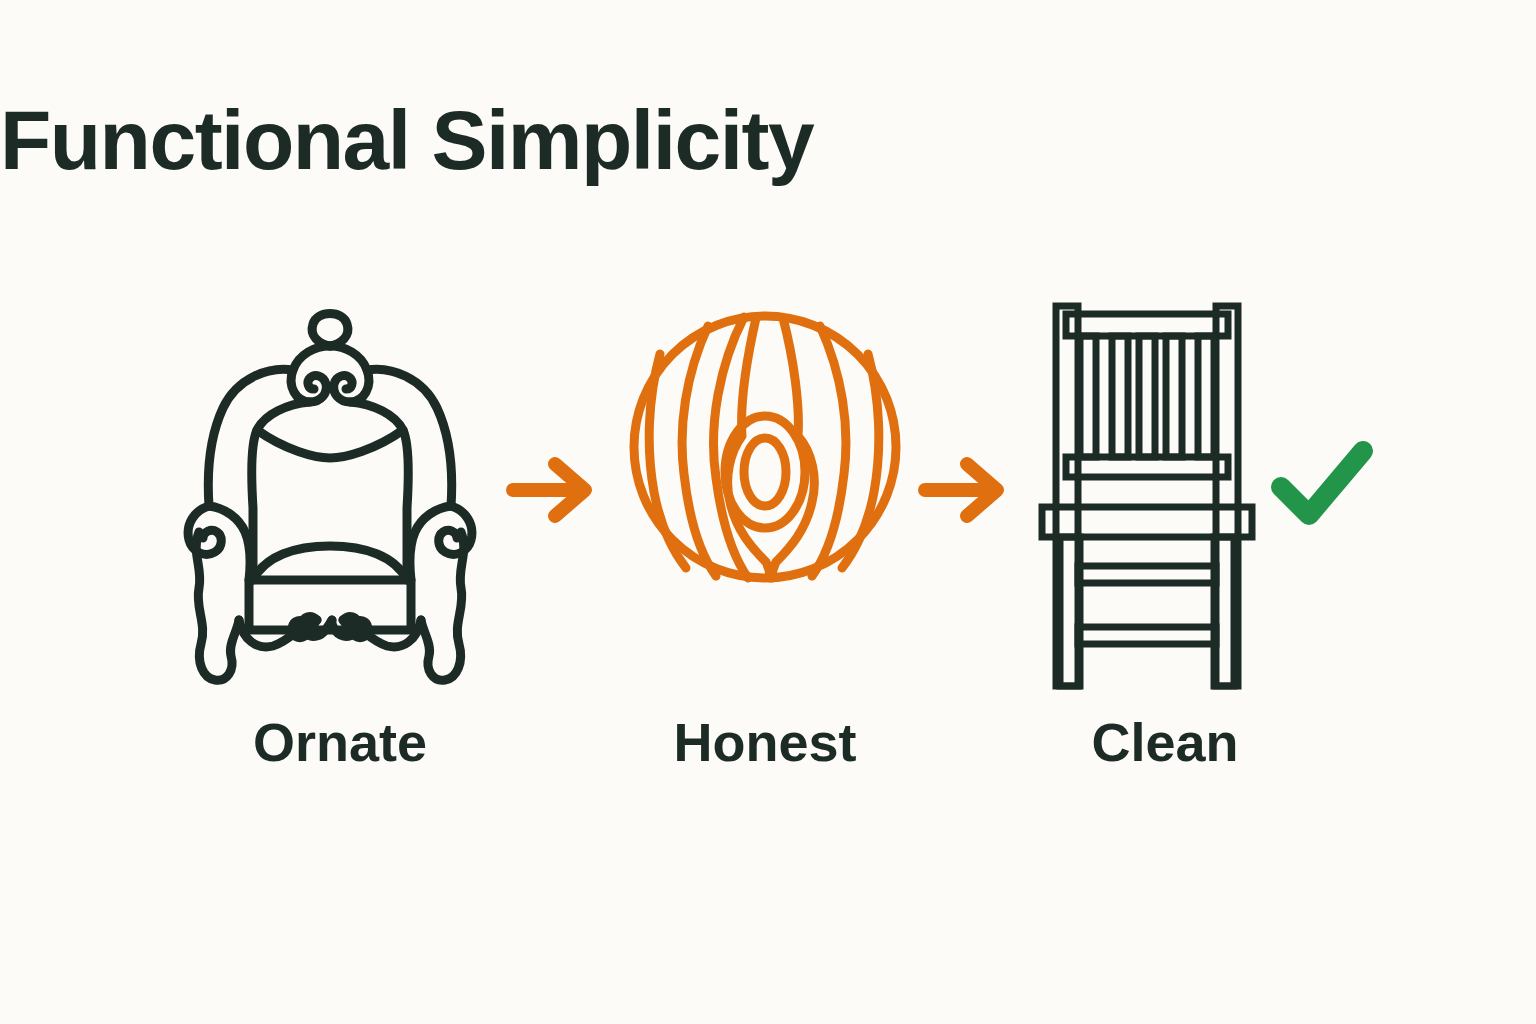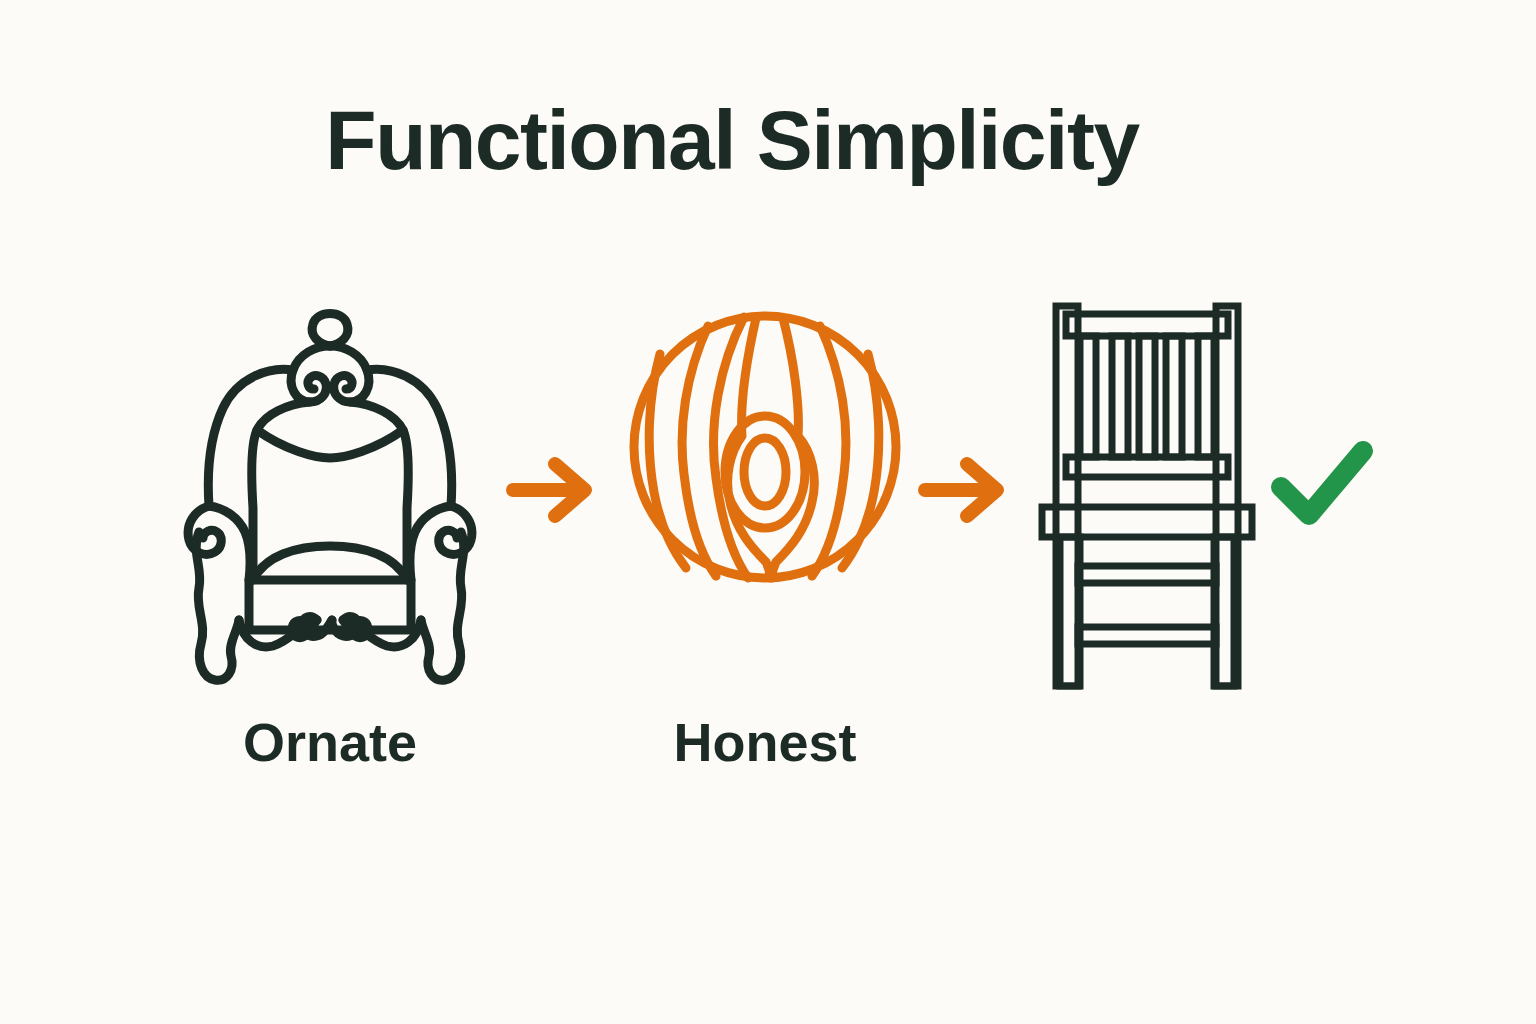--- a/index.html
+++ b/index.html
@@ -22,21 +22,20 @@
     width: 1536px;
     height: 1024px;
   }
 
   
   .title {
     position: absolute;
     left: 0;
     top: 96px;
     width: 1464px;
-    text-align: center;
     font-size: 84px;
     font-weight: bold;
     letter-spacing: -1.5px;
     color: #1C2B26;
     line-height: 1.05;
     white-space: nowrap;
   }
 
   
   .stage-row {
@@ -89,21 +88,21 @@
     position: absolute;
     top: 0;
     text-align: center;
     font-size: 54px;
     font-weight: bold;
     color: #1C2B26;
     line-height: 1.12;
   }
   .caption .line { display: block; }
 
-  #caption-ornate    { left: 45px;  width: 330px; }
+  #caption-ornate    { left: 55px;  width: 330px; }
   #caption-materials { left: 465px; width: 360px; }
   #caption-clean     { left: 900px; width: 290px; }
 </style>
 </head>
 <body>
 
 <div id="infographic">
 
   <div class="title">Functional Simplicity</div>
 
@@ -258,16 +257,19 @@
   <div class="label-row">
 
     <div class="caption" id="caption-ornate">
       <span class="line">Ornate</span>
     </div>
 
     <div class="caption" id="caption-materials">
       <span class="line">Honest</span>
     </div>
 
+    <div class="caption" id="caption-clean">
+      <span class="line">Clean</span>
+    </div>
 
   </div>
 
 </div>
 
 </body></html>

